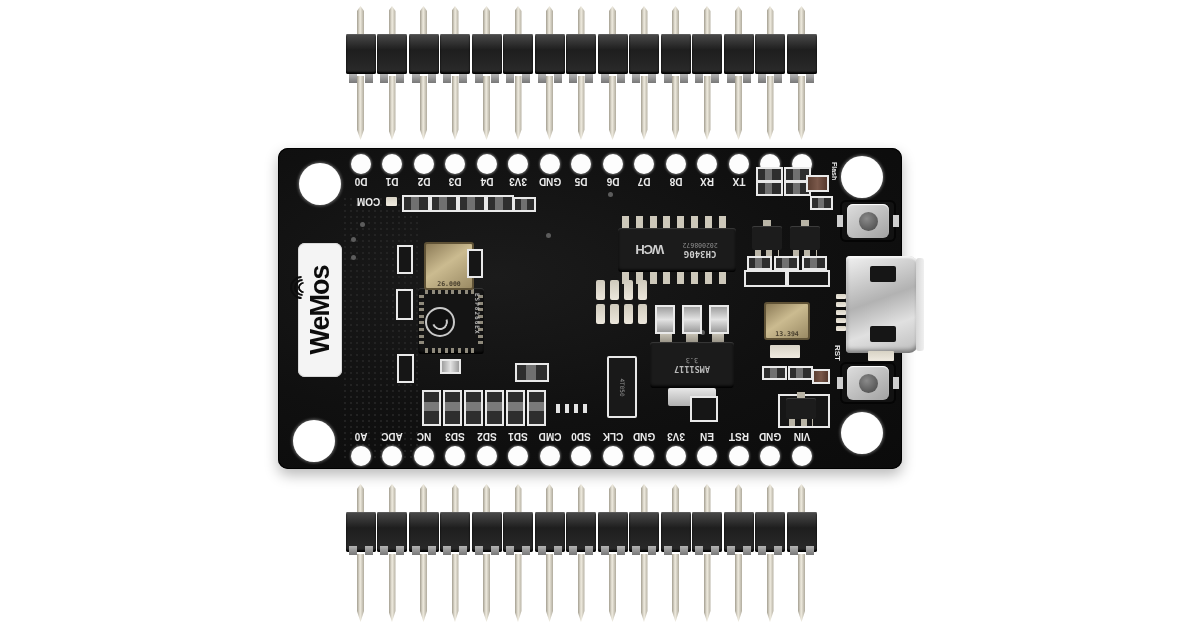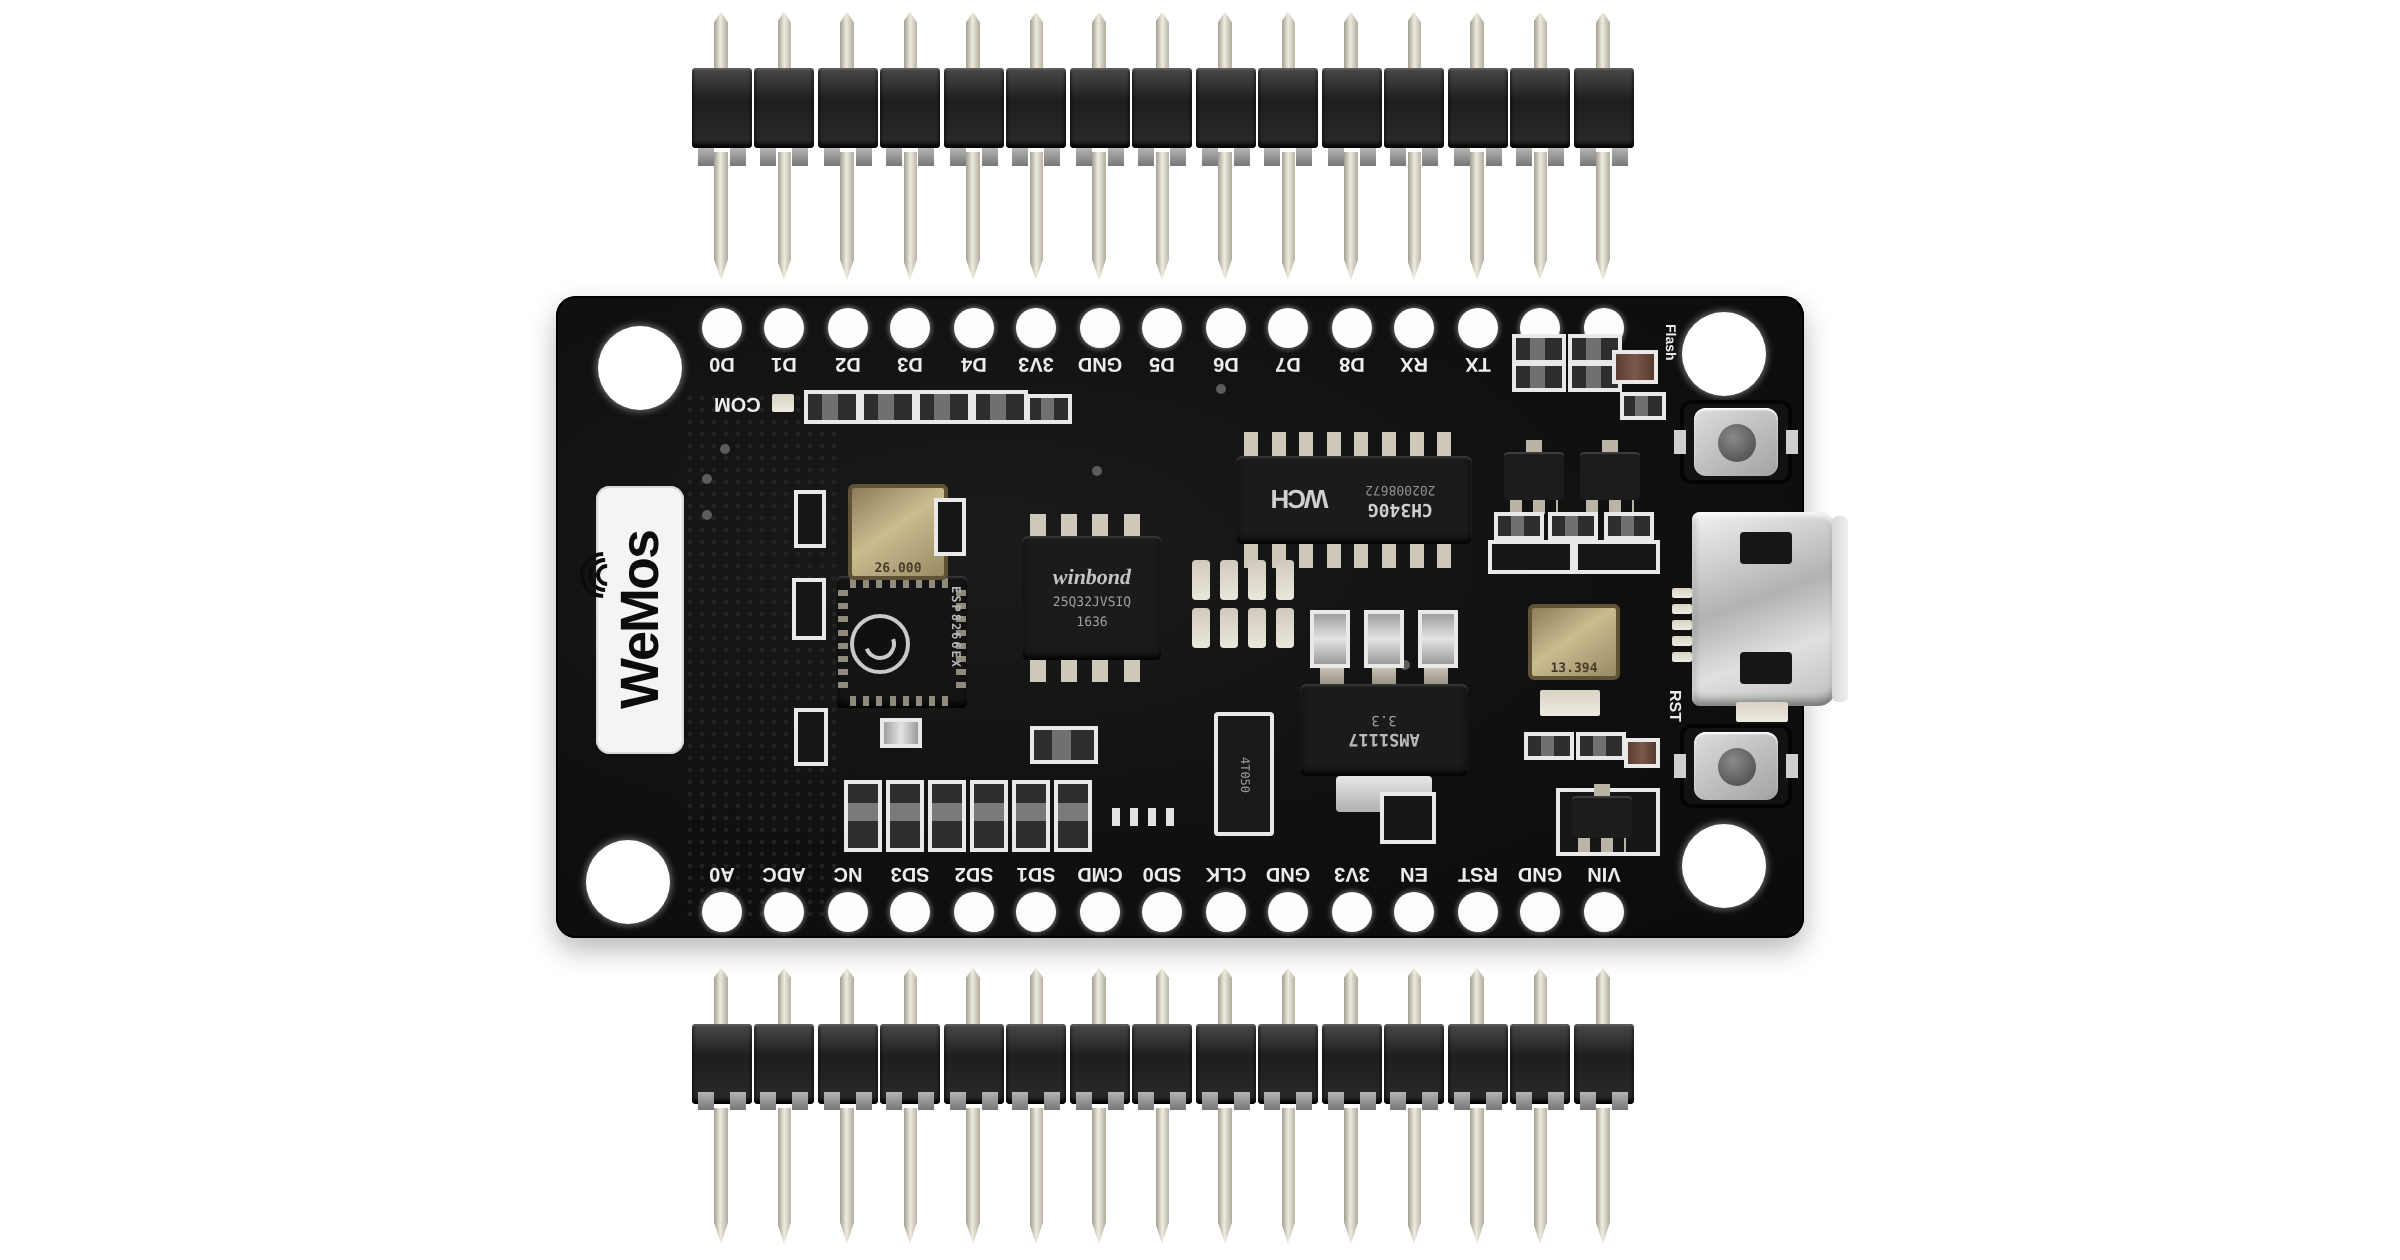--- a/index.html
+++ b/index.html
@@ -150,27 +150,20 @@
 
   <div class="chip esp">
     <div class="qpads-h" style="top:1px;"></div>
       <div class="qpads-h" style="bottom:1px;"></div>
     <div class="qpads-v" style="left:1px;"></div>
       <div class="qpads-v" style="right:1px;"></div>
     <div class="swirl"></div>
     <div class="esptxt">ESP8266EX</div>
   </div>
 
-  <div class="chip wb">
-    <div class="sopins wbpins-t"></div>
-      <div class="sopins wbpins-b"></div>
-    <span class="b1">winbond</span>
-    <span class="b2">25Q32JVSIQ</span>
-    <span class="b3">1636</span>
-  </div>
 
   <div class="chip ch">
     <div class="sopins chpins-t"></div>
       <div class="sopins chpins-b"></div>
     <div class="chtxt">
       <span class="chpart"><span>CH340G</span><span class="chser">202008672</span></span>
       <span class="wch">WCH</span>
     </div>
   </div>
 

